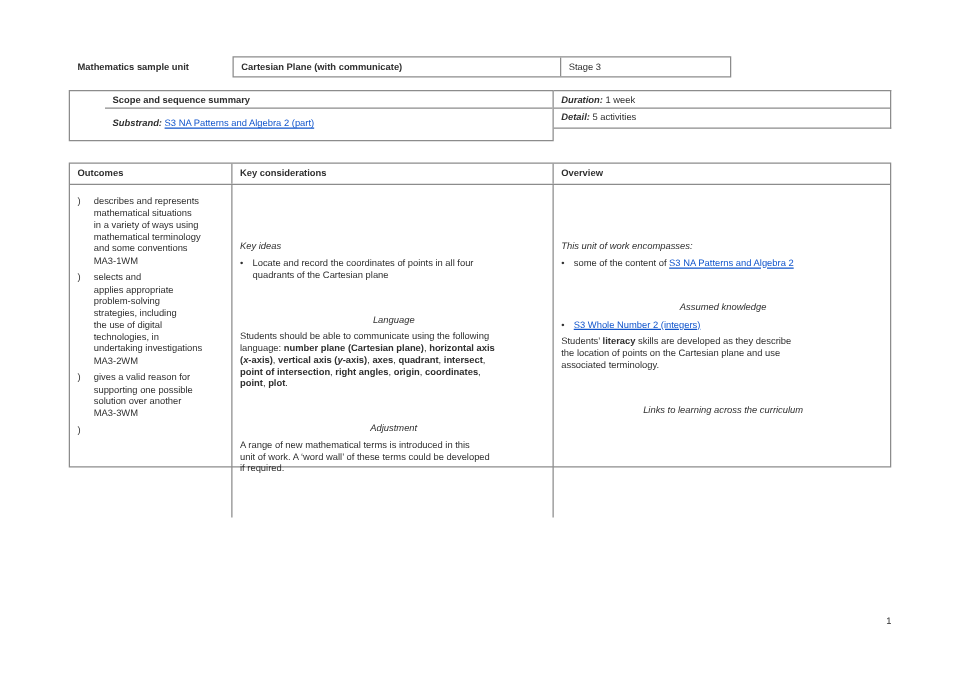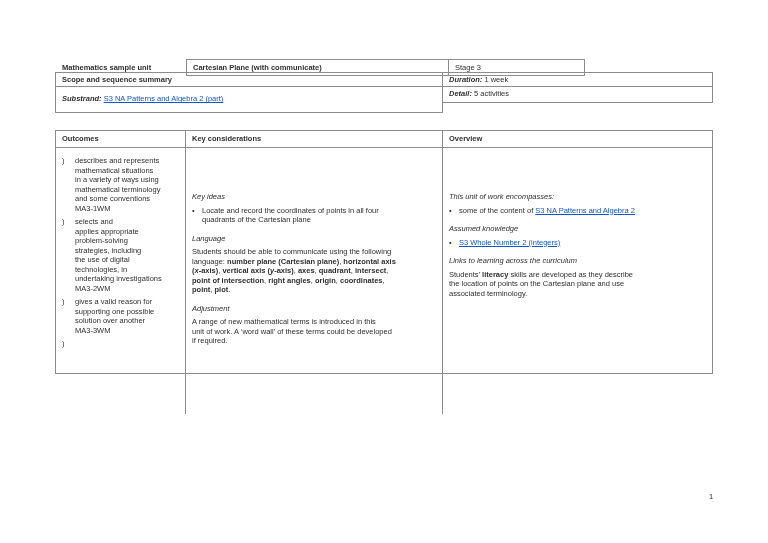--- a/index.html
+++ b/index.html
@@ -14,46 +14,46 @@
     font-family:"Liberation Sans","DejaVu Sans",sans-serif;
     font-size:7.5px;line-height:9.5px;color:var(--tx);
   }
   .b{font-weight:bold;font-style:italic;}
   .ital{font-style:italic;margin-top:36px;}
   a,.seg-a{color:var(--link);text-decoration:underline;cursor:pointer;}
   .seg-b{font-weight:bold;}
   .seg-bi{font-weight:bold;font-style:italic;}
 
   
-  .t1{position:absolute;left:62px;top:59px;display:flex;height:17px;}
+  .t1{position:absolute;left:62px;top:45px;display:flex;height:17px;}
   .t1-label{width:124px;font-weight:bold;line-height:17px;}
   .t1-box{display:flex;border:1px solid var(--bd);width:399px;height:17px;}
   .t1-c1{width:262px;border-right:1px solid var(--bd);padding-left:6px;font-weight:bold;line-height:15px;}
   .t1-c2{flex:1;padding-left:6px;font-weight:normal;line-height:15px;}
 
   
-  .t2l{position:absolute;left:55px;top:72px;width:388px;height:41px;border:1px solid var(--bd);}
+  .t2l{position:absolute;left:55px;top:72px;width:388px;height:41px;border:1px solid var(--bd);padding-left:28px;}
   .t2l-r1{height:14px;border-bottom:1px solid var(--bd);padding-left:6px;font-weight:bold;line-height:14px;}
   .t2l-r2{height:24px;display:flex;align-items:center;padding-left:6px;}
   .t2r{position:absolute;left:443px;top:72px;width:270px;height:31px;border:1px solid var(--bd);border-left:none;}
   .t2r-r1{height:14px;border-bottom:1px solid var(--bd);padding-left:6px;line-height:14px;}
   .t2r-r2{height:14px;padding-left:6px;line-height:14px;}
 
   
   .t3{position:absolute;left:55px;top:130px;width:658px;height:244px;border:1px solid var(--bd);}
   .t3-head{display:flex;height:17px;border-bottom:1px solid var(--bd);}
   .hcell{font-weight:bold;line-height:16px;padding-left:6px;}
   .t3-body{display:flex;height:266px;}
   .c1{width:130px;border-right:1px solid var(--bd);}
   .c2{width:257px;border-right:1px solid var(--bd);}
   .c3{flex:1;}
   .bcell{padding:8px 4px 4px 6px;overflow:hidden;}
 
   .blk{margin-bottom:4px;}
-  .gap{margin-top:9px;}
+  .gap{margin-top:26px;text-align:center;}
   .bul{display:flex;}
   .dot{width:10px;flex:0 0 10px;}
   .oc-item{display:flex;margin-bottom:4px;}
   .oc-marker{width:13px;flex:0 0 13px;}
   .oc-text{flex:1;}
 
   .pageno{position:absolute;left:709px;top:492px;}
 </style>
 </head>
 <body>
@@ -126,20 +126,20 @@
       <div class="blk ital">This unit of work encompasses:</div>
       <div class="blk bul">
         <span class="dot">•</span>
         <span><span>some of the content of </span><a class="seg-a">S3 NA Patterns and Algebra 2</a></span>
       </div>
       <div class="blk ital gap">Assumed knowledge</div>
       <div class="blk bul">
         <span class="dot">•</span>
         <span><a class="seg-a">S3 Whole Number 2 (integers)</a></span>
       </div>
+      <div class="blk"><span>Students’ </span><span class="seg-b">literacy</span><span> skills are developed as they describe</span><br><span>the location of points on the Cartesian plane and use</span><br><span>associated terminology.</span></div>
       <div class="blk ital gap">Links to learning across the curriculum</div>
-      <div class="blk"><span>Students’ </span><span class="seg-b">literacy</span><span> skills are developed as they describe</span><br><span>the location of points on the Cartesian plane and use</span><br><span>associated terminology.</span></div>
     </div>
 
   </div>
 </div>
 
 <div class="pageno">1</div>
 
 </body></html>

